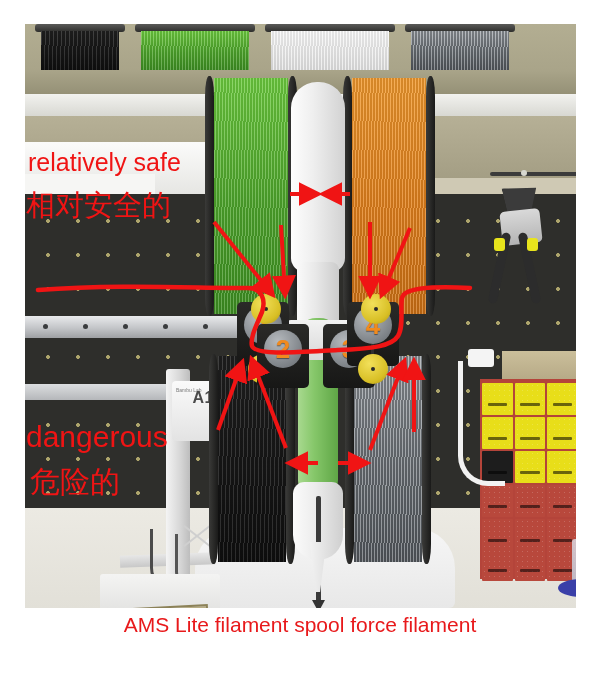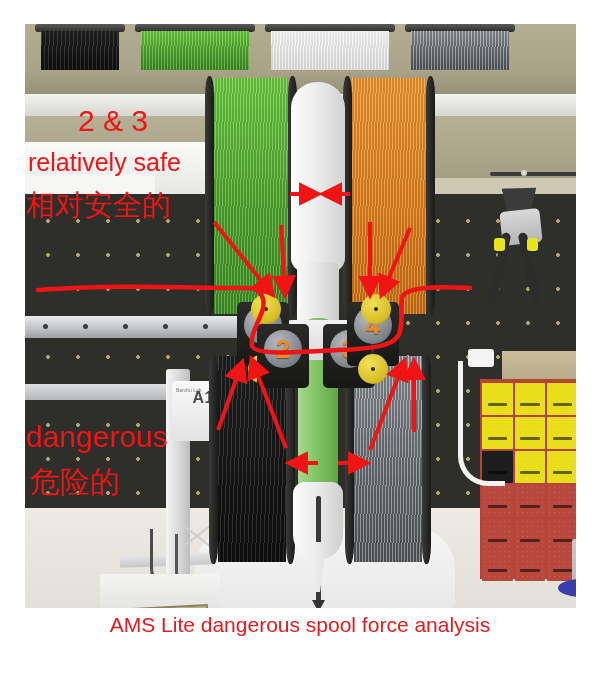--- a/index.html
+++ b/index.html
@@ -421,24 +421,23 @@
     <line x1="286" y1="448" x2="252" y2="360" stroke="#f01414" stroke-width="4" marker-end="url(#ah)"></line>
 
     <line x1="370" y1="450" x2="404" y2="362" stroke="#f01414" stroke-width="4" marker-end="url(#ah)"></line>
     <line x1="414" y1="432" x2="414" y2="362" stroke="#f01414" stroke-width="4" marker-end="url(#ah)"></line>
 
     <line x1="318" y1="463" x2="290" y2="463" stroke="#f01414" stroke-width="4" marker-end="url(#ah)"></line>
     <line x1="338" y1="463" x2="366" y2="463" stroke="#f01414" stroke-width="4" marker-end="url(#ah)"></line>
   </svg>
 
   <div class="anno">
-    <div class="anno-text t-2and3">2 &amp; 3</div>
     <div class="anno-text t-relsafe-cn">相对安全的</div>
     <div class="anno-text t-relsafe">relatively safe</div>
     <div class="anno-text t-dang">dangerous</div>
     <div class="anno-text t-dang-cn">危险的</div>
   </div>
 
   <div class="caption">
-    <div class="cap-en">AMS Lite dangerous spool force analysis</div>
+    <div class="cap-en">AMS Lite filament spool force filament</div>
   </div>
 
 </div>
 
 </body></html>

